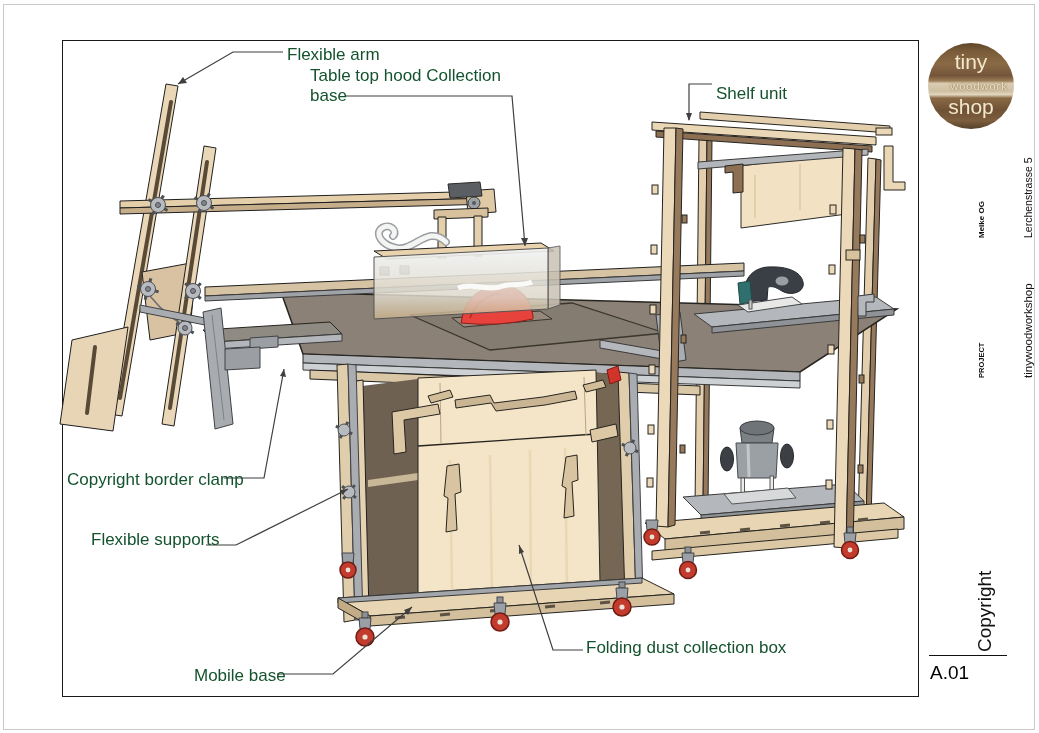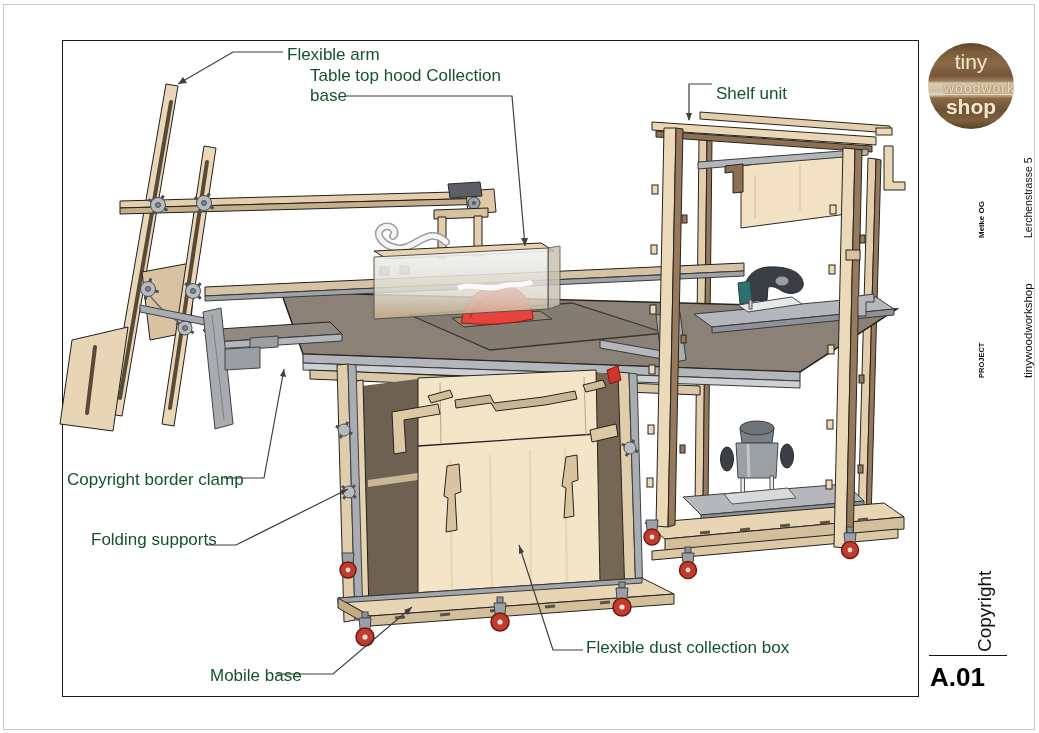--- a/index.html
+++ b/index.html
@@ -11,34 +11,34 @@
        border:1.5px solid #1a1a1a;}
   svg.scene{position:absolute;left:0;top:0;}
   .callout{position:absolute;font-size:17px;color:#14532d;white-space:nowrap;}
   
   .logo{position:absolute;left:928px;top:43px;width:86px;height:86px;border-radius:50%;
         overflow:hidden;text-align:center;
         background:linear-gradient(180deg,#5e4629 0%,#7a5c3a 10%,#8a6a45 24%,
           #74553a 38%,#9a7d55 44%,#d9ccb2 47%,#cfc0a2 56%,#e2d6bd 60%,
           #8a6a45 64%,#6f5134 78%,#7d5f3e 90%,#55402a 100%);}
   .logo .w1{position:absolute;left:0;right:0;top:7px;font-size:21px;color:#f3e8cc;}
-  .logo .w2{position:absolute;left:16px;right:0;top:37px;font-size:14px;letter-spacing:1px;
-        color:#efe0bc;text-shadow:0 0 2px #6f5134;text-decoration:underline;}
-  .logo .w3{position:absolute;left:0;right:0;top:52px;font-size:21px;color:#f3e8cc;font-weight:bold;}
+  .logo .w2{position:absolute;left:16px;right:0;top:37px;font-size:11px;letter-spacing:1px;
+        color:#efe0bc;text-shadow:0 0 2px #6f5134;}
+  .logo .w3{position:absolute;left:0;right:0;top:52px;font-size:21px;color:#f3e8cc;}
   .vblock{position:absolute;transform-origin:0 0;transform:rotate(-90deg);
         color:#111;white-space:pre;}
   .vb-company{left:941px;top:238px;}
   .vb-company .small{font-size:8px;font-weight:bold;}
   .vb-company .addr{font-size:10.5px;}
   .vb-project{left:941px;top:378px;}
   .vb-project .small{font-size:7.5px;font-weight:bold;}
   .vb-project .pname{font-size:11.5px;}
   .vb-copy{left:930px;top:652px;font-size:19px;line-height:22px;}
   .tb-line{position:absolute;left:929px;top:655px;width:78px;border-top:1.5px solid #111;}
-  .sheet-no{position:absolute;left:930px;top:662px;font-size:26px;font-weight:bold;color:#000;}
+  .sheet-no{position:absolute;left:930px;top:662px;font-size:19px;font-weight:normal;color:#000;}
 </style>
 </head>
 <body>
 
 <div class="page-border"></div>
 <div class="frame"></div>
 
 <svg class="scene" width="1039" height="733" viewBox="0 0 1039 733">
   <defs>
     <linearGradient id="glassGrad" x1="0" y1="0" x2="0" y2="1">
@@ -344,23 +344,23 @@
   </g>
 </svg>
 
 <div class="callout" style="left:287px;top:45px">Flexible arm</div>
 <div class="callout" style="left:310px;top:66px">
   <div>Table top hood Collection</div>
   <div>base</div>
 </div>
 <div class="callout" style="left:716px;top:84px">Shelf unit</div>
 <div class="callout" style="left:67px;top:470px">Copyright border clamp</div>
-<div class="callout" style="left:91px;top:530px">Folding supports</div>
-<div class="callout" style="left:210px;top:666px">Mobile base</div>
-<div class="callout" style="left:586px;top:638px">Flexible dust collection box</div>
+<div class="callout" style="left:91px;top:530px">Flexible supports</div>
+<div class="callout" style="left:194px;top:666px">Mobile base</div>
+<div class="callout" style="left:586px;top:638px">Folding dust collection box</div>
 
 <div class="logo">
   <div class="w1">tiny</div>
   <div class="w2">woodwork</div>
   <div class="w3">shop</div>
 </div>
 
 <div class="vblock vb-company">
   <div class="small">Meike OG</div>
   <div class="addr">Lerchenstrasse 5</div>

